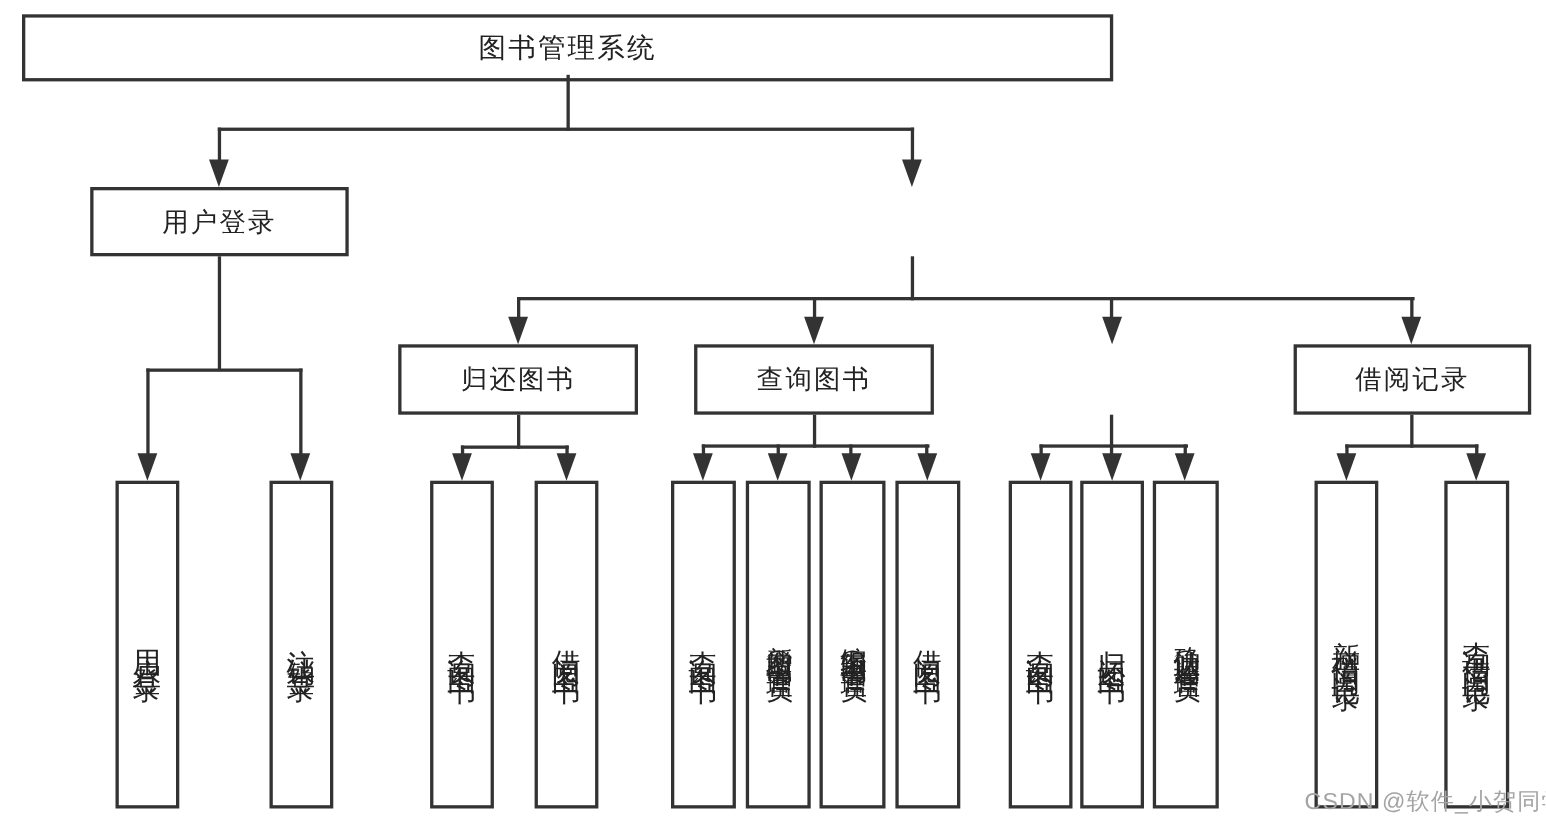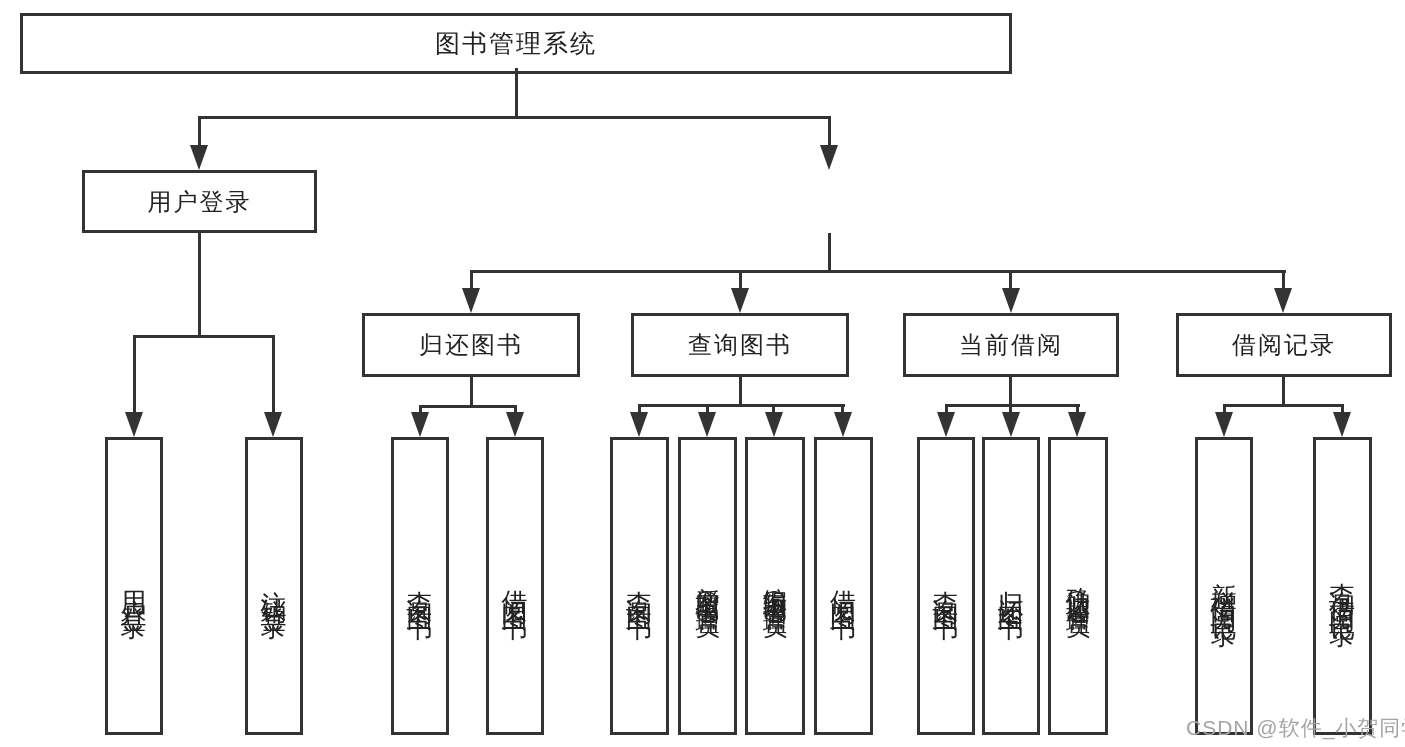--- a/index.html
+++ b/index.html
@@ -54,23 +54,20 @@
 
   <div class="node h" style="left:82px;top:170px;width:235px;height:63px">
     <span class="label">用户登录</span>
   </div>
 
   <div class="node h" style="left:362px;top:313px;width:218px;height:64px">
     <span class="label">归还图书</span>
   </div>
   <div class="node h" style="left:631px;top:313px;width:218px;height:64px">
     <span class="label">查询图书</span>
-  </div>
-  <div class="node h" style="left:903px;top:313px;width:216px;height:64px">
-    <span class="label">当前借阅</span>
   </div>
   <div class="node h" style="left:1176px;top:313px;width:216px;height:64px">
     <span class="label">借阅记录</span>
   </div>
 
   <div class="node v" style="left:105px;top:437px;width:58px;height:298px">
     <span class="label">用户登录</span>
   </div>
   <div class="node v" style="left:245px;top:437px;width:58px;height:298px">
     <span class="label">注销登录</span>

